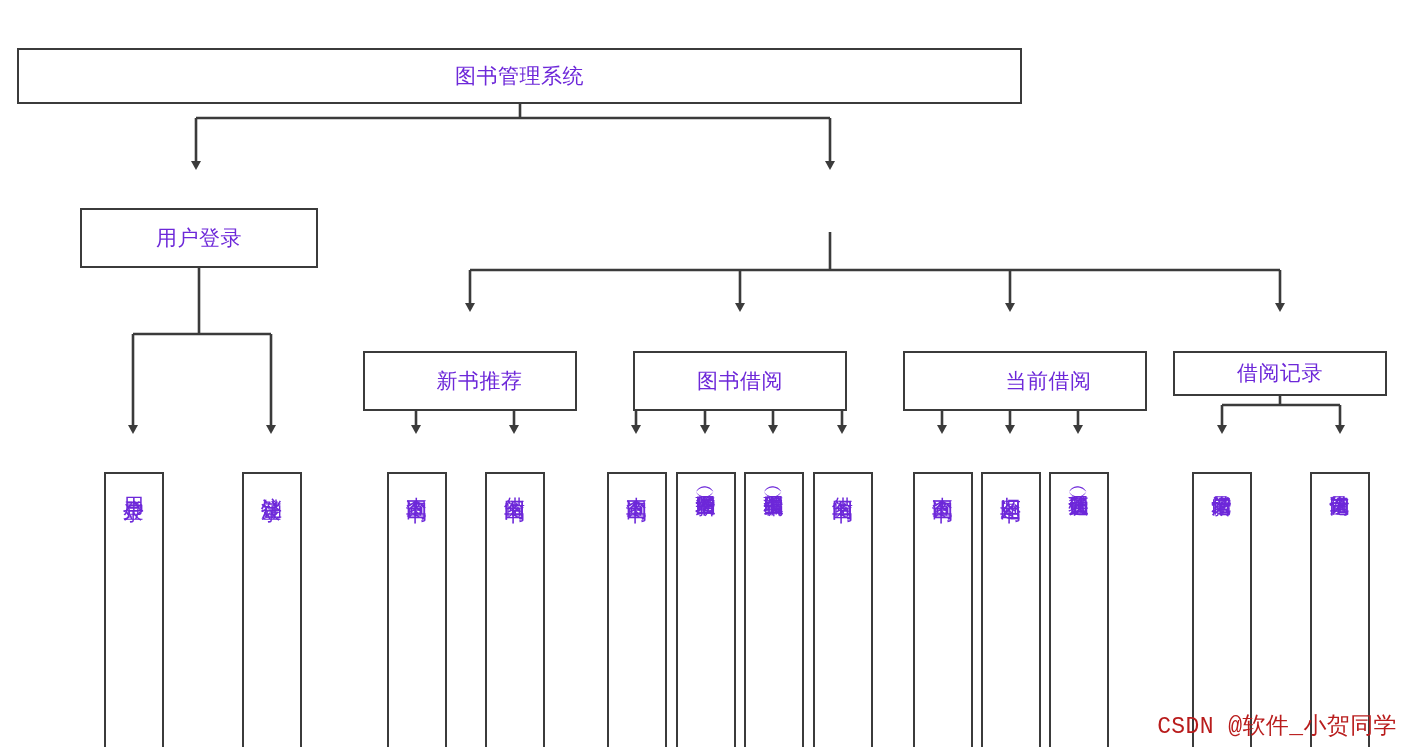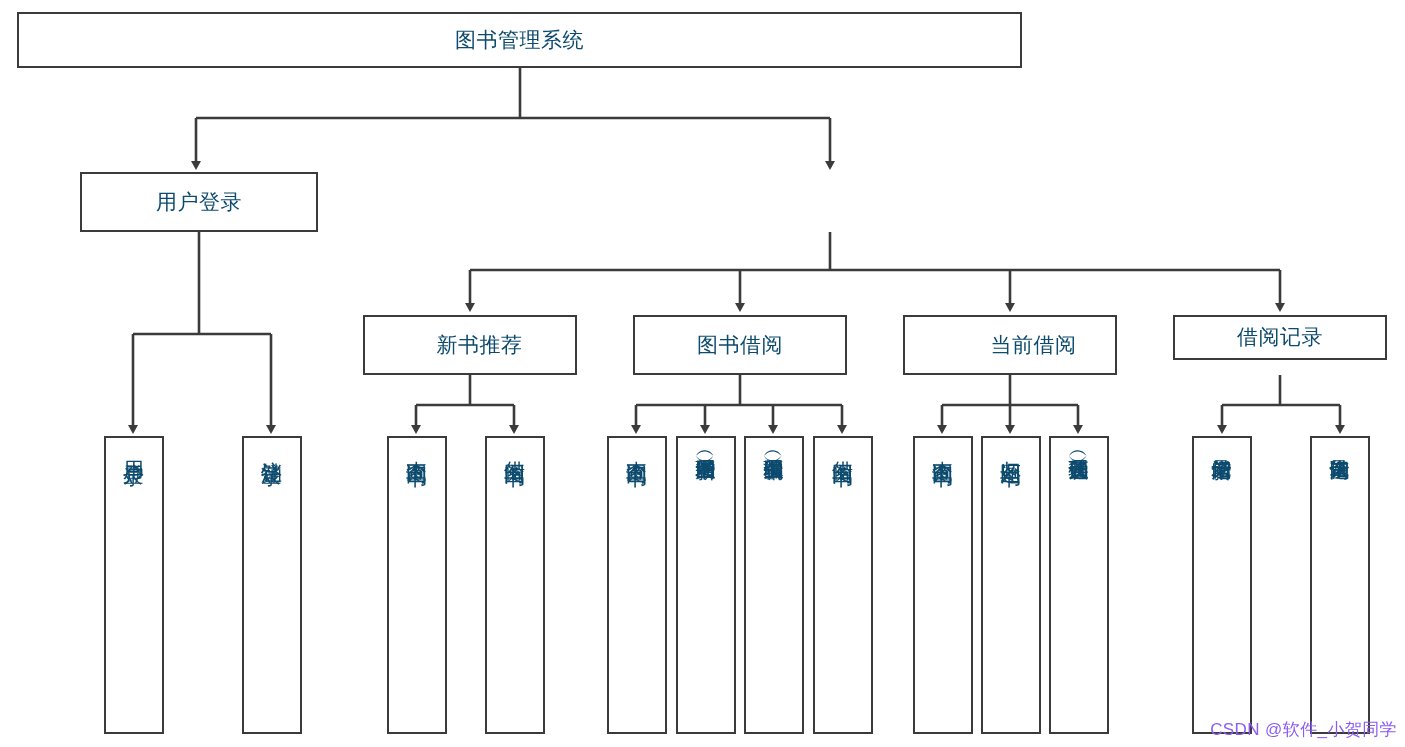--- a/index.html
+++ b/index.html
@@ -25,22 +25,23 @@
     height: 747px;
   }
   .node {
     position: absolute;
     box-sizing: border-box;
     background: #ffffff;
     border: 2px solid #3b3b3b;
     display: flex;
     align-items: center;
     justify-content: center;
-    color: #0c4a6e;
+    color: #6d28d9;
     line-height: 1.08;
+    margin-top: 36px;
   }
   .node .label {
     display: block;
     text-align: center;
   }
   .node.horizontal .label {
     font-size: 21px;
     letter-spacing: 0.5px;
     white-space: nowrap;
   }
@@ -61,25 +62,26 @@
     white-space: nowrap;
   }
   .node.vertical.tight .label {
     letter-spacing: 0px;
     font-size: 20px;
   }
   #watermark {
     position: absolute;
     right: 8px;
     bottom: 6px;
-    font-size: 17px;
-    color: #8b5cf6;
+    font-size: 23px;
+    color: #b91c1c;
     letter-spacing: 0.4px;
     white-space: nowrap;
     pointer-events: none;
+    font-family: Liberation Mono, monospace;
   }
 </style>
 </head>
 <body>
 
 <div id="diagram-root">
 
   <svg id="edges" viewBox="0 0 1405 747">
     <defs>
       <marker id="arrow" markerWidth="9" markerHeight="10" refX="1" refY="5" orient="auto" markerUnits="userSpaceOnUse">
@@ -137,21 +139,21 @@
   <div class="node horizontal" style="left:80px; top:172px; width:238px; height:60px;">
     <span class="label">用户登录</span>
   </div>
 
   <div class="node horizontal" style="left:363px; top:315px; width:214px; height:60px;padding-left:19px;">
     <span class="label">新书推荐</span>
   </div>
   <div class="node horizontal" style="left:633px; top:315px; width:214px; height:60px;">
     <span class="label">图书借阅</span>
   </div>
-  <div class="node horizontal" style="left:903px; top:315px; width:214px; height:60px;padding-left:47px;">
+  <div class="node horizontal" style="left:903px; top:315px; width:244px; height:60px;padding-left:47px;">
     <span class="label">当前借阅</span>
   </div>
   <div class="node horizontal" style="left:1173px; top:315px; width:214px; height:45px;">
     <span class="label">借阅记录</span>
   </div>
 
   <div class="node vertical" style="left:104px; top:436px; width:60px; height:298px;">
     <span class="label">用户登录</span>
   </div>
   <div class="node vertical" style="left:242px; top:436px; width:60px; height:298px;">

